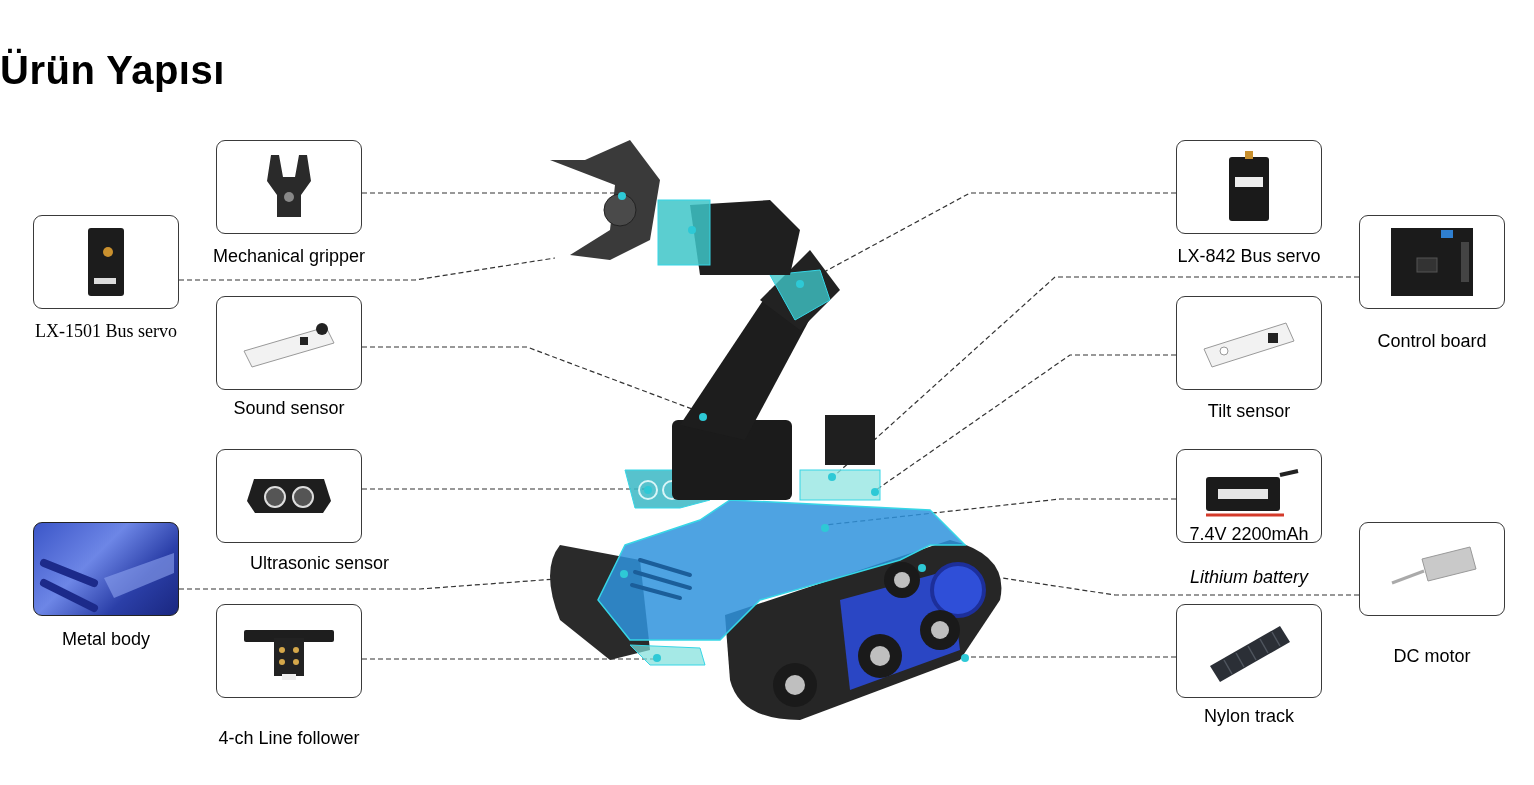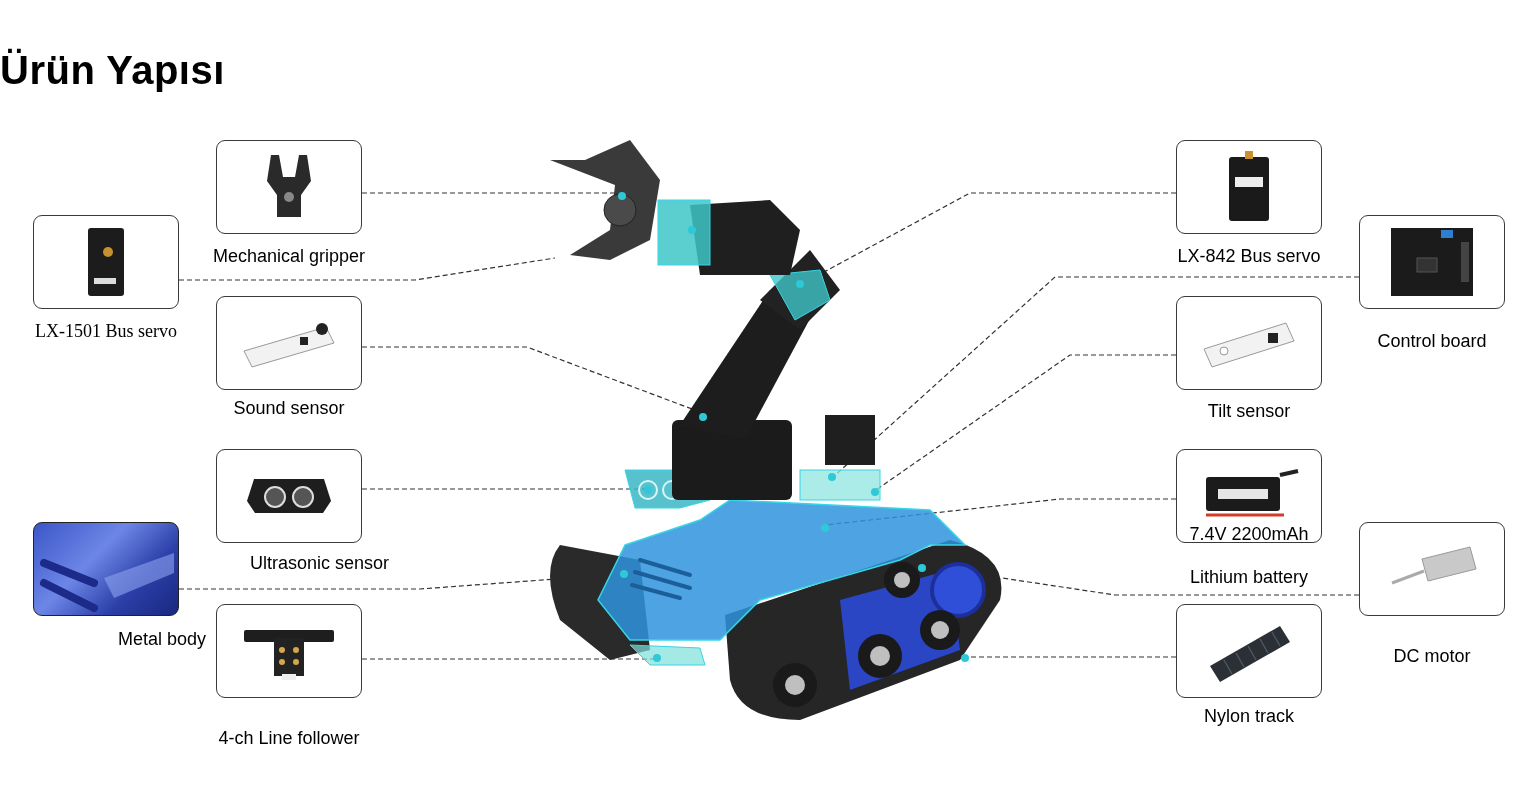--- a/index.html
+++ b/index.html
@@ -132,21 +132,21 @@
 
 <div class="card blue" style="left:33px;top:522px;">
   <svg width="146" height="94">
     <g stroke="#1c2a8a" stroke-width="8" stroke-linecap="round">
       <line x1="10" y1="40" x2="60" y2="60"></line>
         <line x1="10" y1="60" x2="60" y2="85"></line>
     </g>
     <path d="M70,55 L140,30 L140,50 L80,75 Z" fill="#8ea4f0" opacity="0.6"></path>
   </svg>
 </div>
-<div class="label" style="left:6px;top:629px;text-align:right;">Metal body</div>
+<div class="label" style="left:6px;top:629px;">Metal body</div>
 
 <div class="card" style="left:216px;top:604px;">
   <svg class="thumb" width="110" height="70">
     <rect x="10" y="14" width="90" height="12" rx="2" fill="#1e1e1e"></rect>
     <rect x="40" y="22" width="30" height="38" fill="#222"></rect>
     <circle cx="48" cy="34" r="3" fill="#d4a74a"></circle>
       <circle cx="62" cy="34" r="3" fill="#d4a74a"></circle>
     <circle cx="48" cy="46" r="3" fill="#d4a74a"></circle>
       <circle cx="62" cy="46" r="3" fill="#d4a74a"></circle>
     <rect x="48" y="58" width="14" height="6" fill="#eee"></rect>
@@ -184,21 +184,21 @@
 
 <div class="card" style="left:1176px;top:449px;">
   <svg class="thumb" width="110" height="70">
     <rect x="12" y="16" width="74" height="34" rx="3" fill="#1b1b1b"></rect>
     <rect x="24" y="28" width="50" height="10" fill="#e6e6e6"></rect>
     <line x1="86" y1="14" x2="104" y2="10" stroke="#222" stroke-width="4"></line>
     <path d="M12,54 L90,54" stroke="#d43a2a" stroke-width="3"></path>
   </svg>
 </div>
 <div class="label" style="left:1149px;top:524px;">7.4V 2200mAh</div>
-<div class="label" style="left:1149px;top:567px;">Lithium battery</div>
+<div class="label" style="left:1149px;top:567px;font-style:italic;">Lithium battery</div>
 
 <div class="card" style="left:1359px;top:522px;">
   <svg class="thumb" width="100" height="60">
     <path d="M40,20 L88,8 L94,30 L46,42 Z" fill="#c9c9c9" stroke="#999"></path>
     <line x1="10" y1="44" x2="42" y2="32" stroke="#aaa" stroke-width="3"></line>
   </svg>
 </div>
 <div class="label" style="left:1332px;top:629px;margin-top:17px;">DC motor</div>
 
 <div class="card" style="left:1176px;top:604px;">

